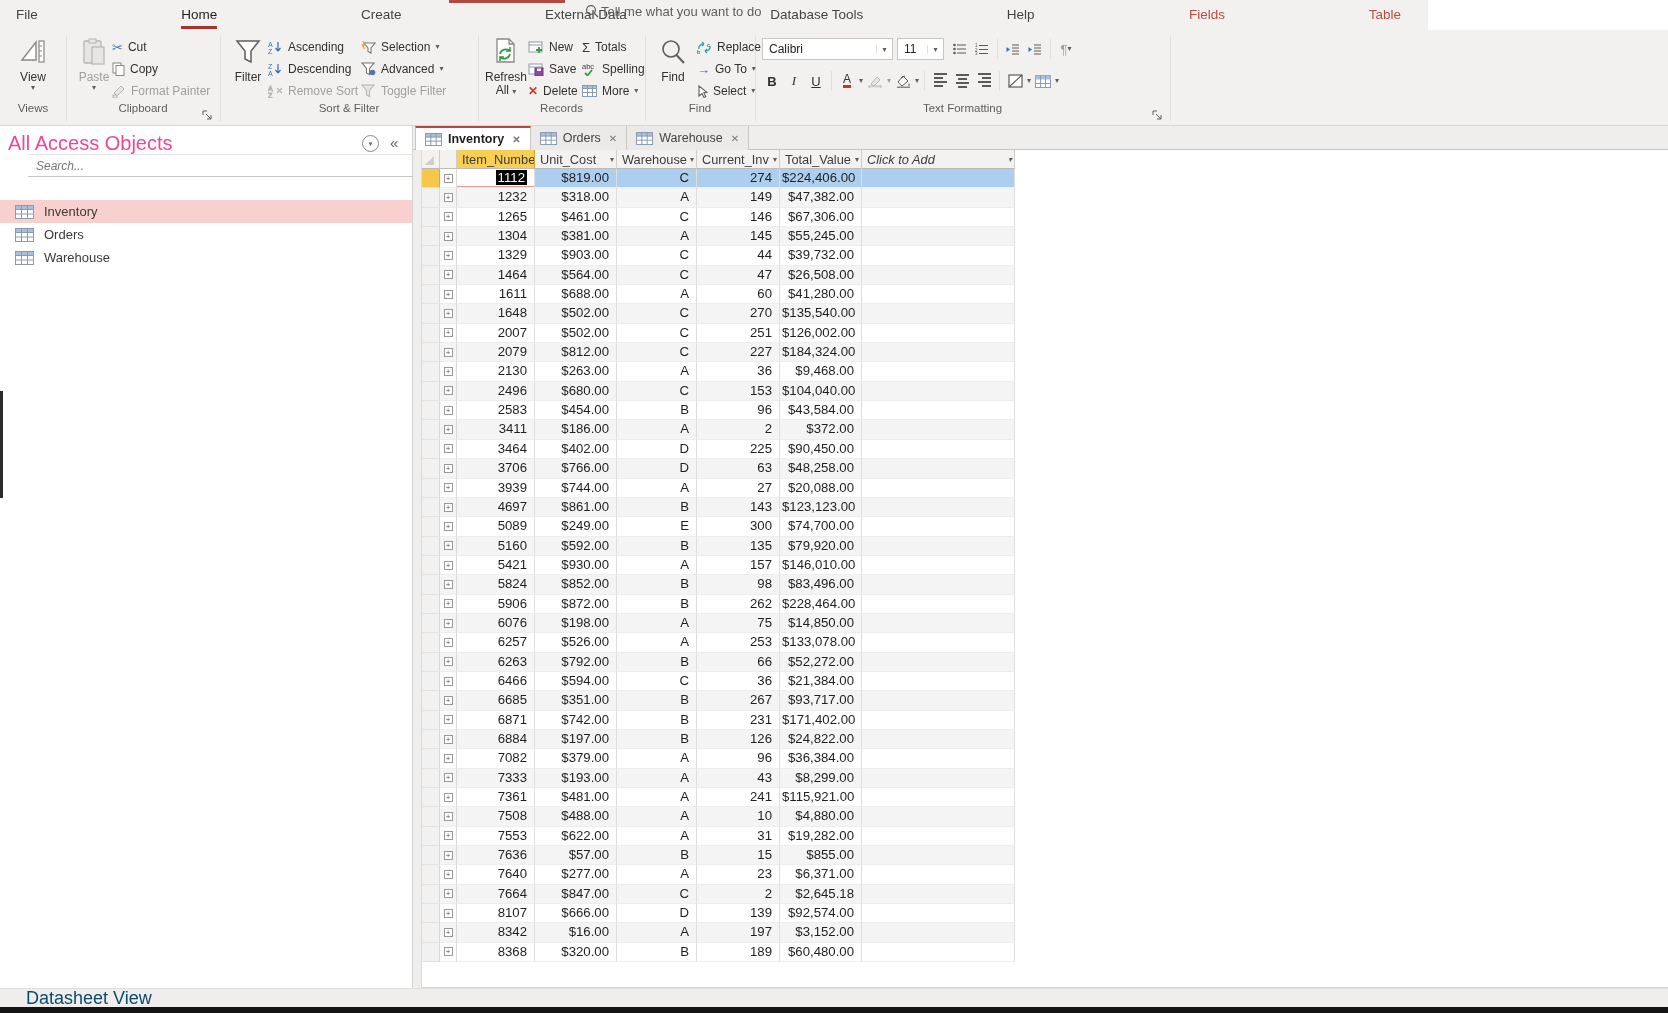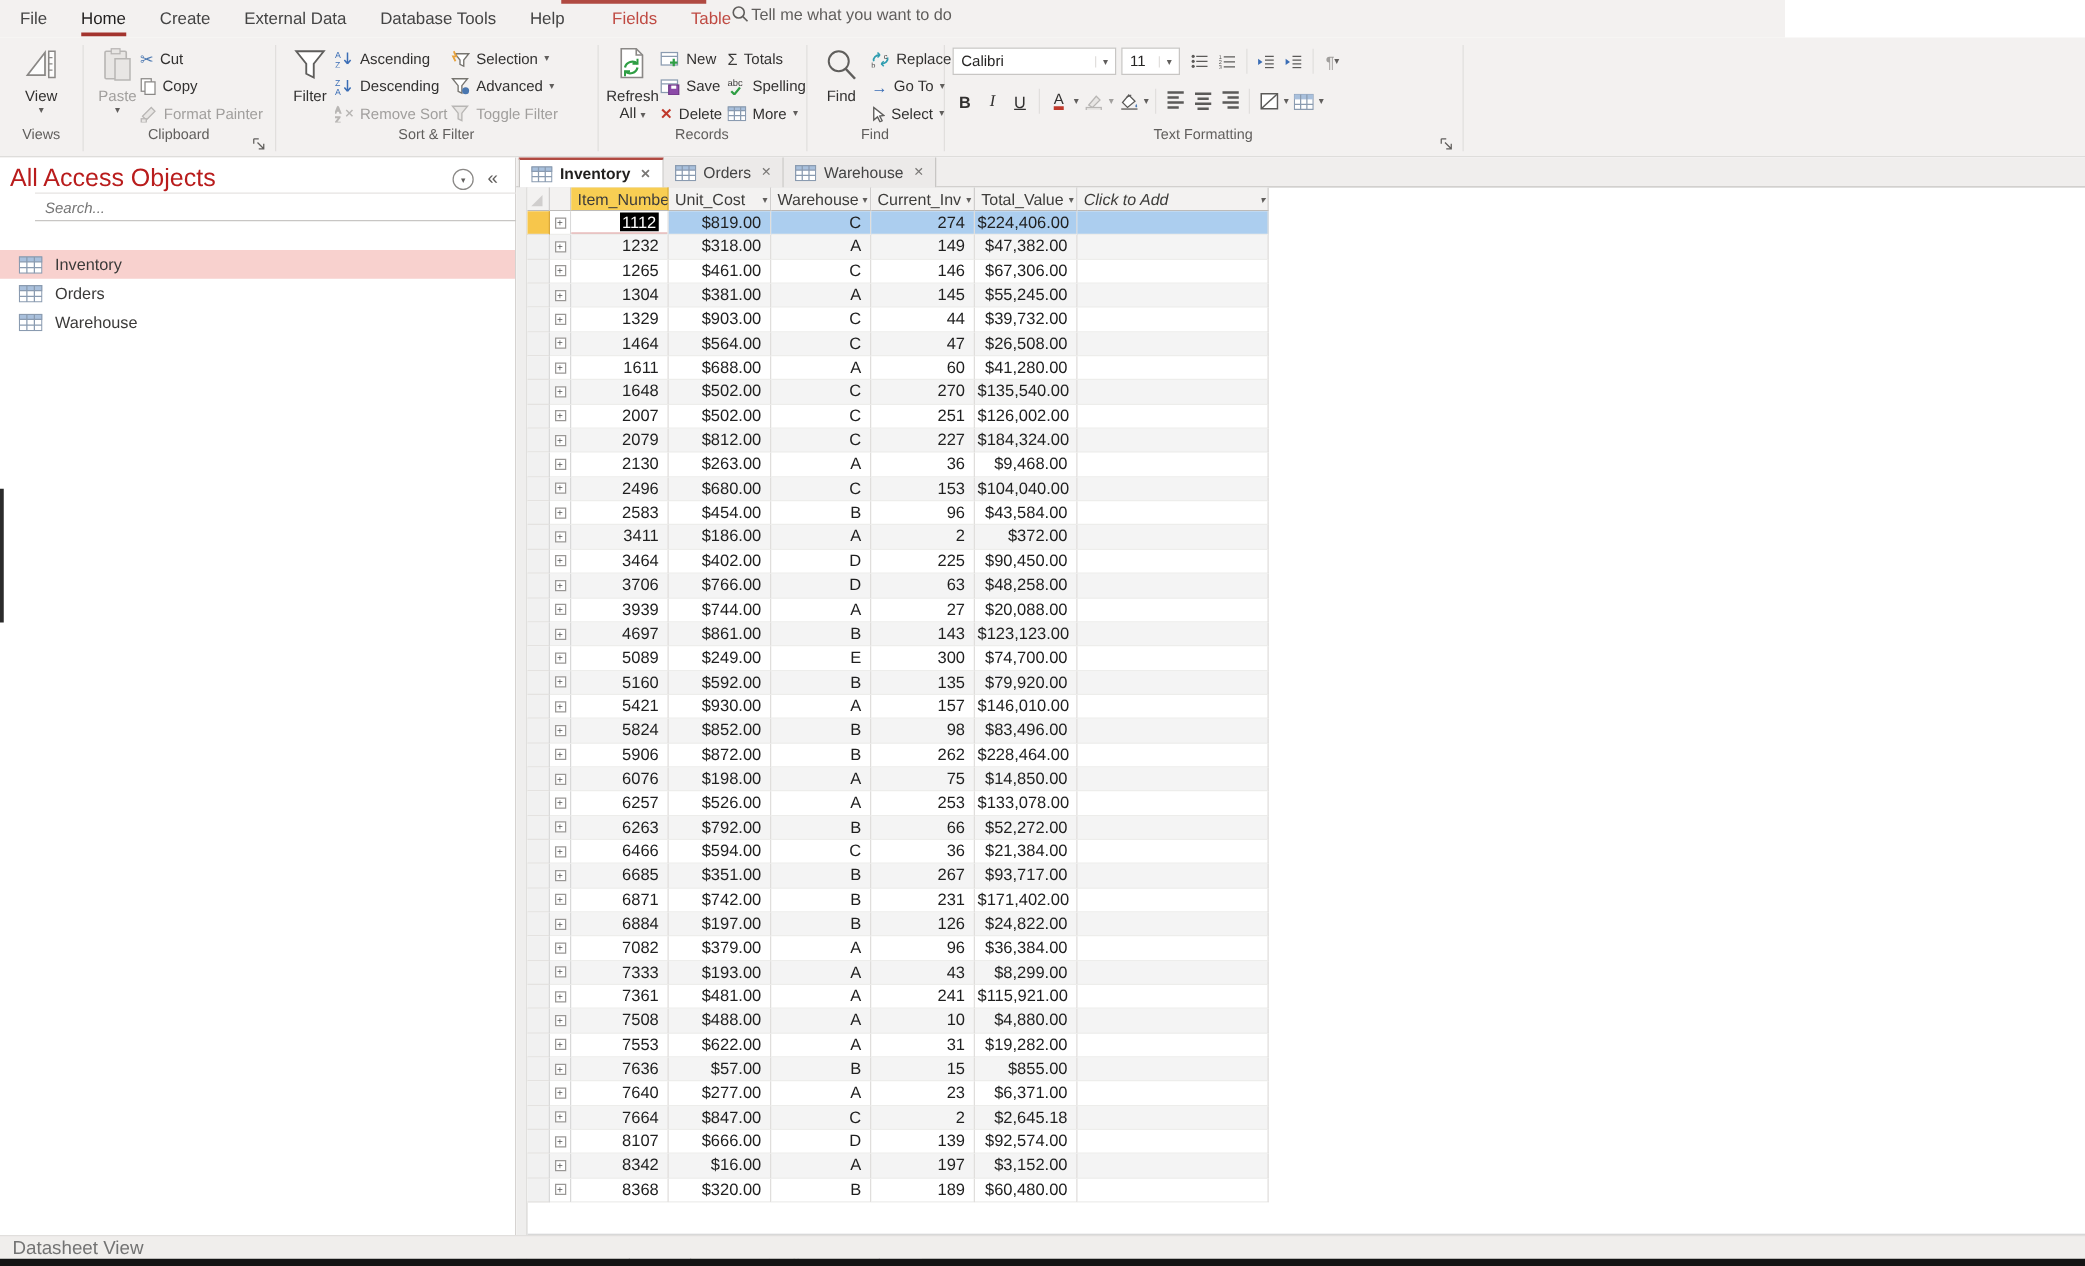--- a/index.html
+++ b/index.html
@@ -1,21 +1,21 @@
 <!DOCTYPE html>
 <html><head>
 <meta charset="utf-8">
 <style>
   * { margin:0; padding:0; box-sizing:border-box; }
   html,body { width:1668px; height:1013px; overflow:hidden; }
   body { font-family:"Liberation Sans", sans-serif; background:#fff; position:relative; color:#252423; }
   .abs { position:absolute; }
 
   
-  #menubar { left:0; top:0; width:1428px; height:30px; background:#f3f1f0; display:flex; align-items:center; }
+  #menubar { left:0; top:0; width:1428px; height:30px; background:#f3f1f0; display:flex; align-items:center;justify-content:space-between; }
   .mtab { font-size:13.5px; color:#444; padding:6px 0 7px 0; margin-right:27px; cursor:default; position:relative; }
   .mtab.first { margin-left:16px; }
   .mtab.active { color:#201f1e; border-bottom:3px solid #a3342e; padding-bottom:4px; font-weight:400; }
   .mtab.ctx { color:#bf4a42; }
   .ctxbar { left:449px; top:0; width:116px; height:3px; background:#b04a42; }
   #tellme { left:585px; top:4px; height:24px; display:flex; align-items:flex-start; gap:2px; color:#605e5c; font-size:13px; }
 
   
   #ribbon { left:0; top:30px; width:1668px; height:96px; background:#f3f1f0; border-bottom:1px solid #d8d6d4; }
   .gdiv { position:absolute; top:6px; bottom:4px; width:1px; background:#e1dfdd; }
@@ -30,21 +30,21 @@
   .launcher { position:absolute; bottom:3px; width:12px; height:12px; font-size:9px; color:#605e5c; text-align:center; line-height:12px; }
   .combo { background:#fff; border:1px solid #c8c6c4; height:22px; display:flex; align-items:center; font-size:12px; padding-left:6px; color:#252423; }
   .combo .ca { margin-left:auto; border-left:1px solid #e1dfdd; width:16px; text-align:center; font-size:8px; color:#605e5c; }
   .tbtn { width:20px; height:20px; display:flex; align-items:center; justify-content:center; font-size:13px; color:#323130; }
   .fmtsep { width:1px; height:20px; background:#e1dfdd; margin:0 3px; }
   .alnico { display:inline-block; }
   .alnico i { display:block; height:2px; background:#5b5a58; margin-bottom:2px; }
 
   
   #navpane { left:0; top:126px; width:413px; height:862px; background:#fff; border-right:1px solid #d6d3d1; }
-  #navtitle { left:8px; top:6px; font-size:20px; color:#b91c1c; }
+  #navtitle { left:8px; top:6px; font-size:20px; color:#ec4899; }
   #navsearch { left:0; top:28px; width:412px; height:23px; border-top:1px solid #e6e4e2; border-bottom:1px solid #c8c6c4; display:flex; align-items:center;margin-left:28px; }
   #navsearch input { border:0; outline:0; flex:1; font-style:italic; font-size:12px; color:#605e5c; padding-left:8px; font-family:inherit; background:transparent; }
   #navsec { left:0; top:52px; width:412px; height:24px; display:flex; align-items:center; border-bottom:1px solid #ece9e7; }
   #navsec .sl { font-size:13.5px; font-weight:bold; color:#3b3a39; padding-left:8px; }
   .dblchev { margin-left:auto; margin-right:12px; color:#605e5c; font-size:13px; transform:rotate(90deg); }
   .navitem { left:0; width:412px; height:23px; display:flex; align-items:center; gap:10px; padding-left:15px; font-size:13px; color:#3b3a39; }
   .navitem.selected { background:#f8d1ce; }
   .roundbtn { width:17px; height:17px; border:1px solid #8a8886; border-radius:50%; display:inline-flex; align-items:center; justify-content:center; font-size:7px; color:#605e5c; }
 
   
@@ -86,21 +86,21 @@
   .recarr { font-size:9px; color:#58565         4; }
   .recarr { font-size:9px; color:#585654; }
   .recarr.gray { color:#b0aeac; }
   #recbox { width:50px; height:18px; background:#fff; border:1px solid #9a9896; font-size:11.5px; display:flex; align-items:center; justify-content:center; }
   #nofilter { display:flex; align-items:center; gap:4px; margin-left:14px; color:#a19f9d; font-size:12px; border-left:1px solid #dddcda; padding-left:10px; height:20px; }
   #recsearch { width:95px; height:18px; border:1px solid #ababab; font-size:12px; padding:0 4px; margin-left:12px; font-family:inherit; color:#222; outline:none; }
   #hthumb { position:absolute; left:315px; bottom:1px; width:400px; height:5px; background:#e2e2e6; border-radius:2px; }
 
   
   #statusbar { left:0; top:988px; width:1668px; height:19px; background:#f0eeec; border-top:1px solid #e1dfdd; display:flex; align-items:center; }
-  #statusbar span { font-size:15px; color:#737373; padding-left:10px; }
+  #statusbar span { font-size:18px; color:#0c4a6e; padding-left:26px; }
   #blackbar { left:0; top:1007px; width:1668px; height:6px; background:#141414; }
   #artifact { left:0; top:391px; width:3px; height:107px; background:#2b2b2b; }
 
   svg { display:block; }
 </style>
 </head>
 <body>
 
 <div class="abs" id="menubar">
   <div class="mtab first">File</div>

